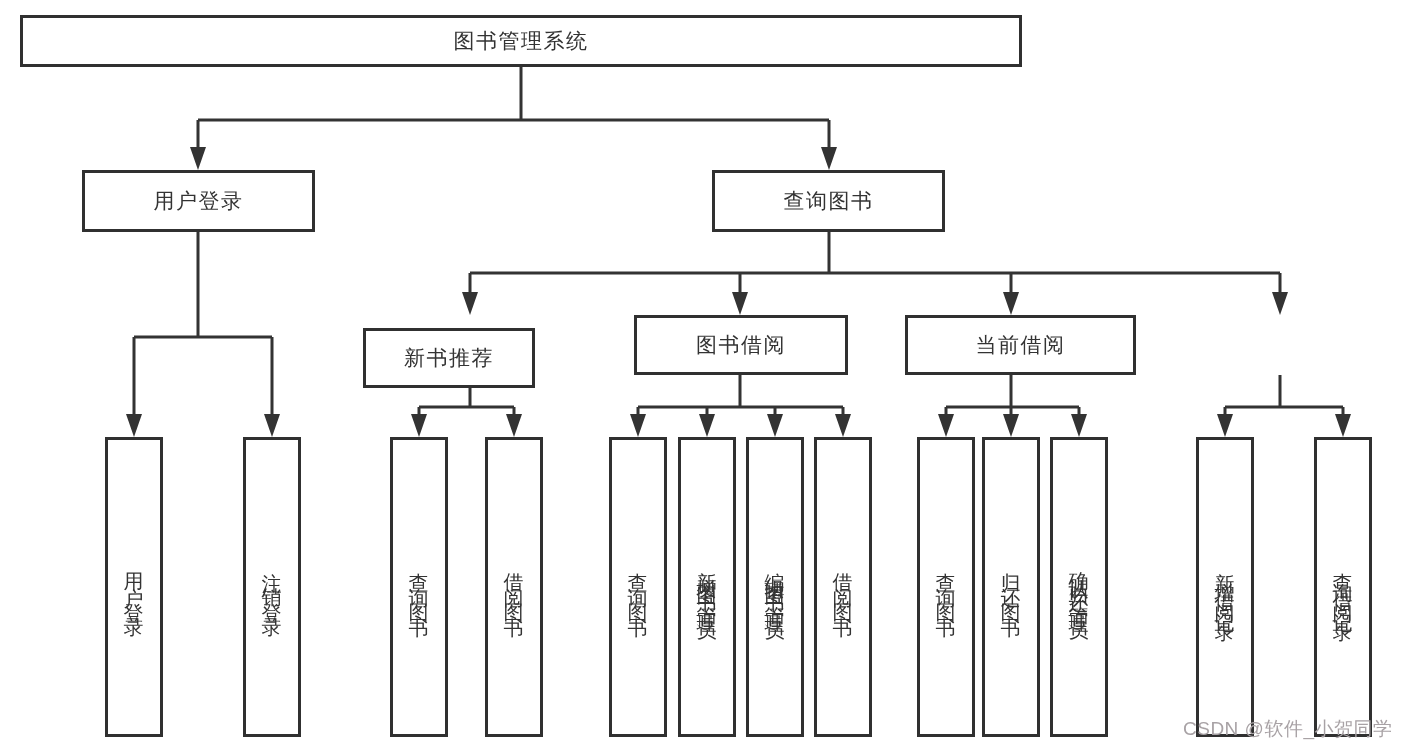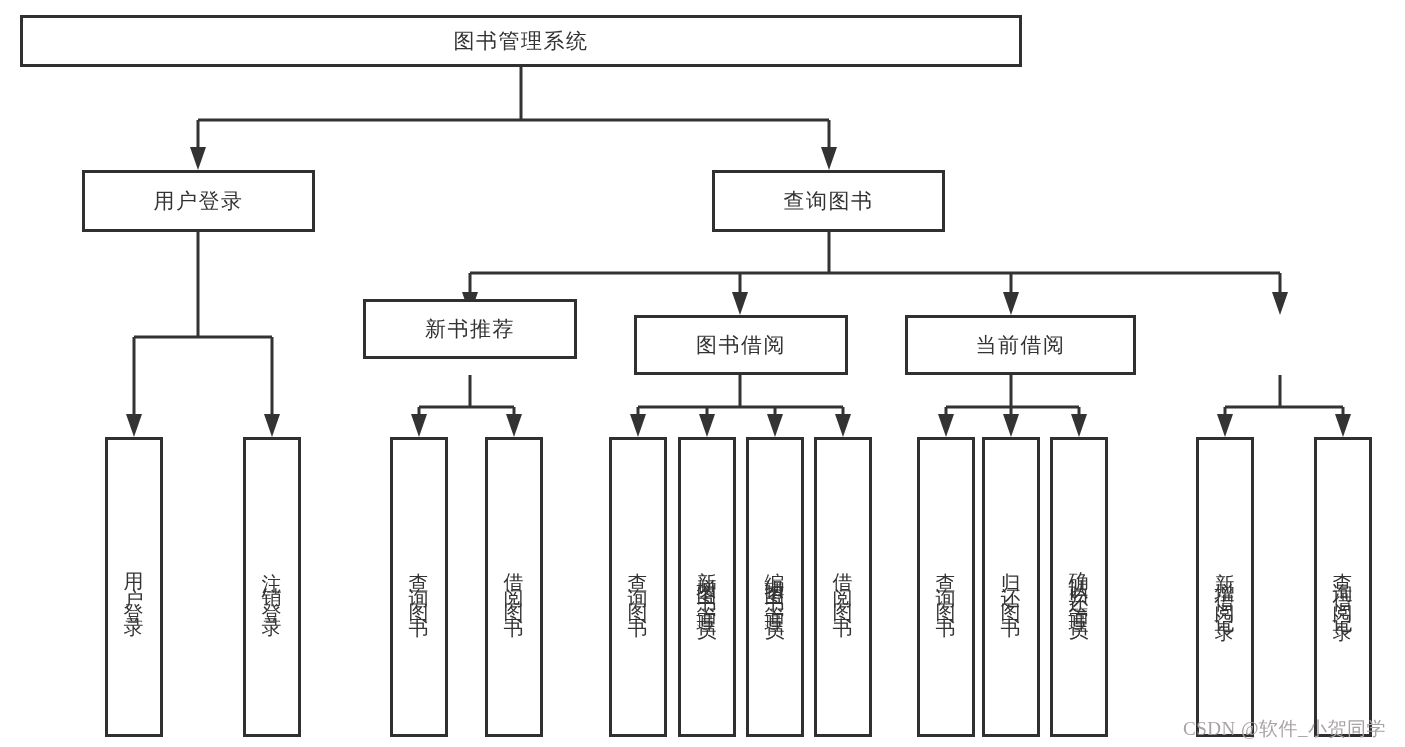--- a/index.html
+++ b/index.html
@@ -2,21 +2,21 @@
 <html><head>
 <meta charset="utf-8">
 <title>图书管理系统</title>
 <style>
   html, body { margin: 0; padding: 0; background: #ffffff; }
   .canvas {
     position: relative;
     width: 1405px;
     height: 747px;
     background: #ffffff;
-    font-family: Liberation Serif, serif;
+    font-family: Liberation Sans, sans-serif;
     overflow: hidden;
   }
   .connector-svg {
     position: absolute;
     left: 0; top: 0;
     width: 1405px; height: 747px;
     z-index: 1;
   }
   .box {
     position: absolute;
@@ -95,21 +95,21 @@
       <polygon points="1217,414 1233,414 1225,437"></polygon>
       <polygon points="1335,414 1351,414 1343,437"></polygon>
     </g>
   </svg>
 
   <div class="box hbox" style="left:20px;top:15px;width:1002px;height:52px">图书管理系统</div>
 
   <div class="box hbox" style="left:82px;top:170px;width:233px;height:62px">用户登录</div>
   <div class="box hbox" style="left:712px;top:170px;width:233px;height:62px">查询图书</div>
 
-  <div class="box hbox" style="left:363px;top:299px;width:214px;height:60px">新书推荐</div>
+  <div class="box hbox" style="left:363px;top:328px;width:172px;height:60px">新书推荐</div>
   <div class="box hbox" style="left:634px;top:315px;width:214px;height:60px">图书借阅</div>
   <div class="box hbox" style="left:905px;top:315px;width:231px;height:60px">当前借阅</div>
 
   <div class="box vbox" style="left:105px">
     <span class="vtext ls-l">用户登录</span>
   </div>
   <div class="box vbox" style="left:243px">
     <span class="vtext ls-l">注销登录</span>
   </div>
 

